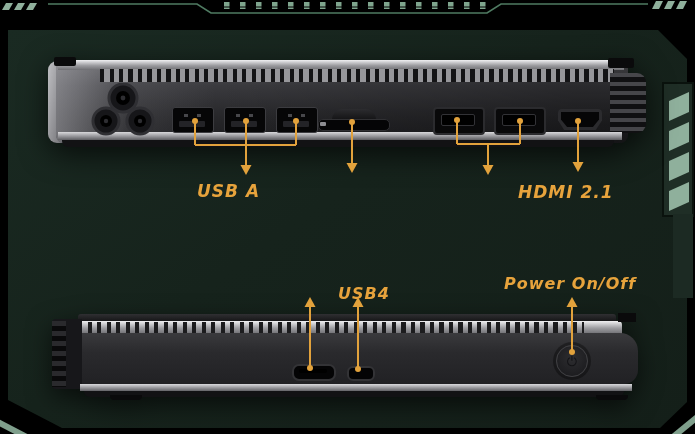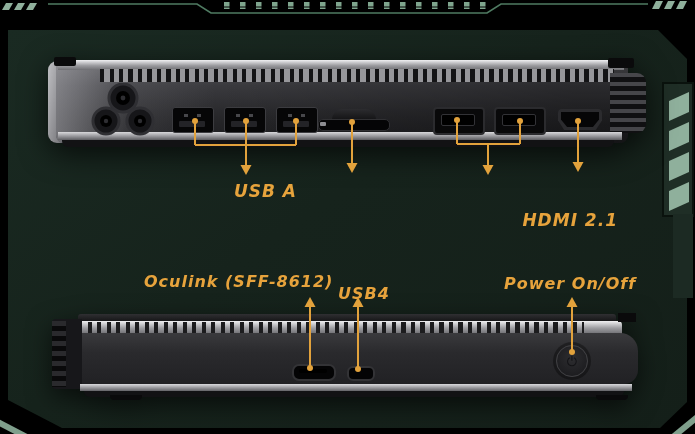--- a/index.html
+++ b/index.html
@@ -78,25 +78,25 @@
   #oculink .slot{position:absolute;left:5px;top:3px;width:28px;height:4px;background:#000;border-radius:2px;}
   #usb4{position:absolute;left:295px;top:54px;width:24px;height:11px;background:#040405;
     border:2px solid #333336;border-radius:6px;}
   #power-btn{position:absolute;left:504px;top:33px;width:30px;height:30px;border-radius:50%;
     background:radial-gradient(circle at 50% 40%,#2d2d30,#1d1d20 75%);
     border:1px solid #404043;box-shadow:0 0 0 3px rgba(0,0,0,.35);
     display:flex;align-items:center;justify-content:center;}
   #power-btn .glyph{color:#121215;font-size:13px;line-height:1;}
   
   .lbl{position:absolute;color:#E7A33C;font-style:italic;font-weight:700;font-size:17px;
-    letter-spacing:1px;white-space:nowrap;text-align:right;}
+    letter-spacing:1px;white-space:nowrap;text-align:left;}
   #lbl-usb{left:197px;top:181px;width:100px;}
   #lbl-sd{left:302px;top:181px;width:100px;}
   #lbl-dp{left:438px;top:182px;width:100px;}
-  #lbl-hdmi{left:494px;top:182px;width:124px;margin-top:28px;}
+  #lbl-hdmi{left:518px;top:182px;width:124px;}
   #lbl-oculink{left:144px;top:272px;font-size:16px;}
   #lbl-usb4{left:338px;top:284px;font-size:16px;}
   #lbl-power{left:504px;top:274px;font-size:16px;}
 </style>
 </head>
 <body>
 
 <div id="canvas">
 
   <div id="panel"></div>
@@ -247,17 +247,16 @@
       <g>
         <circle cx="572" cy="352" r="3" stroke="none"></circle>
         <path d="M572 352 V306" fill="none"></path>
         <polygon points="566.5,307 577.5,307 572,297" stroke="none"></polygon>
       </g>
     </g>
   </svg>
 
   <div id="lbl-usb" class="lbl">USB A</div>
   <div id="lbl-hdmi" class="lbl">HDMI 2.1</div>
-  <div id="lbl-oculink" class="lbl">Oculink (SFF-8612)</div>
   <div id="lbl-usb4" class="lbl">USB4</div>
   <div id="lbl-power" class="lbl">Power On/Off</div>
 
 </div>
 
 </body></html>

